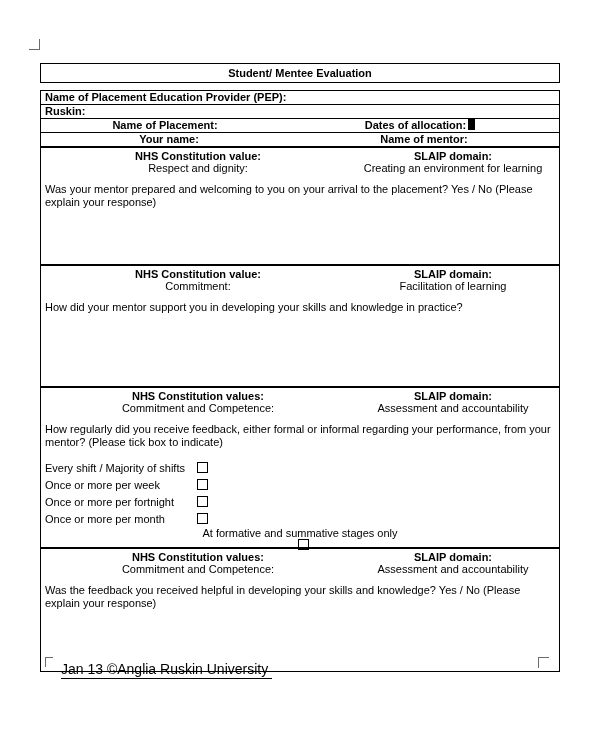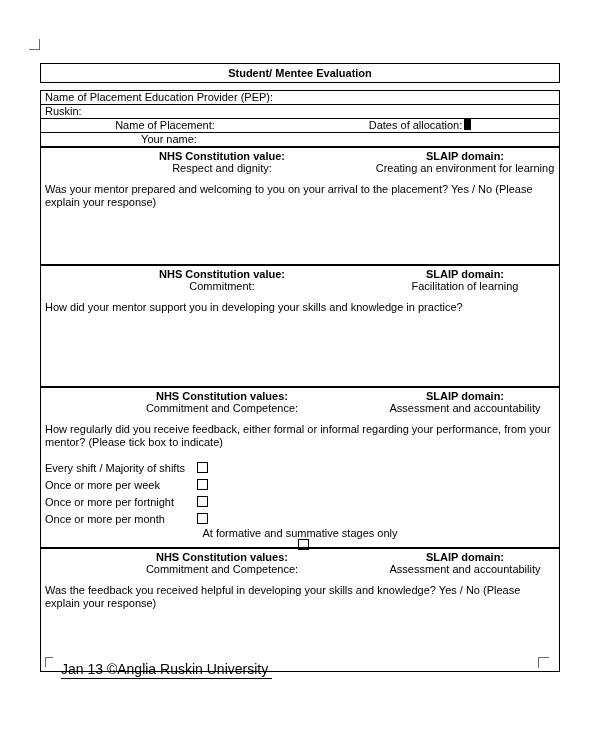--- a/index.html
+++ b/index.html
@@ -12,29 +12,29 @@
   .crop.fl { left: 45px; top: 657px; width: 8px; height: 10px; border-left-width: 1px; border-top-width: 1px; }
   .crop.br { left: 538px; top: 657px; width: 11px; height: 11px; border-left-width: 1px; border-top-width: 1px; }
 
   .form { position: absolute; left: 40px; top: 63px; width: 520px; font-size: 11px; line-height: 12px; }
 
   .title-box { border: 1px solid #000; text-align: center; font-weight: bold; padding: 3px 0 3px; }
   .gap { height: 7px; }
 
   .main-box { border: 1px solid #000; }
 
-  .row { font-weight: normal; padding: 0 4px 1px; border-bottom: 1px solid #000; line-height: 12px; }
+  .row { font-weight: bold; padding: 0 4px 1px; border-bottom: 1px solid #000; line-height: 12px; }
   .row.last { border-bottom: none; }
   .twocol { display: flex; text-align: center; }
   .col-a { flex: 0 0 240px; }
   .col-a.w248 { flex: 0 0 248px; }
   .col-b { flex: 1 1 auto; }
 
   .section { border-top: 2px solid #000; padding: 2px 4px 4px; position: relative; }
-  .section .col-a { flex: 0 0 306px; margin-left: 24px; }
+  .section .col-a { flex: 0 0 306px; }
   .bold { font-weight: bold; }
   .plain { font-weight: normal; }
   .question { font-weight: normal; margin-top: 9px; line-height: 13px; }
   .answer { position: absolute; left: 0; right: 0; bottom: 0; height: 46px; }
   .s1 { min-height: 118px; }
   .s2 { min-height: 122px; }
   .s4 { min-height: 124px; }
 
   .options { margin-top: 10px; font-weight: normal; }
   .option { height: 17px; display: flex; align-items: center; }
@@ -77,20 +77,23 @@
           <span>Name of Placement:</span>
         </span>
         <span class="col-b">
           <span>Dates of allocation:</span><span class="cursor"></span>
         </span>
       </div>
 
       <div class="row twocol last">
         <span class="col-a w248">
           <span>Your name:</span>
+        </span>
+        <span class="col-b">
+          <span>Name of mentor:</span>
         </span>
       </div>
 
       <div class="section s1">
         <div class="twocol">
           <span class="col-a bold">NHS Constitution value:</span>
           <span class="col-b bold">SLAIP domain:</span>
         </div>
         <div class="twocol">
           <span class="col-a plain">Respect and dignity:</span>

